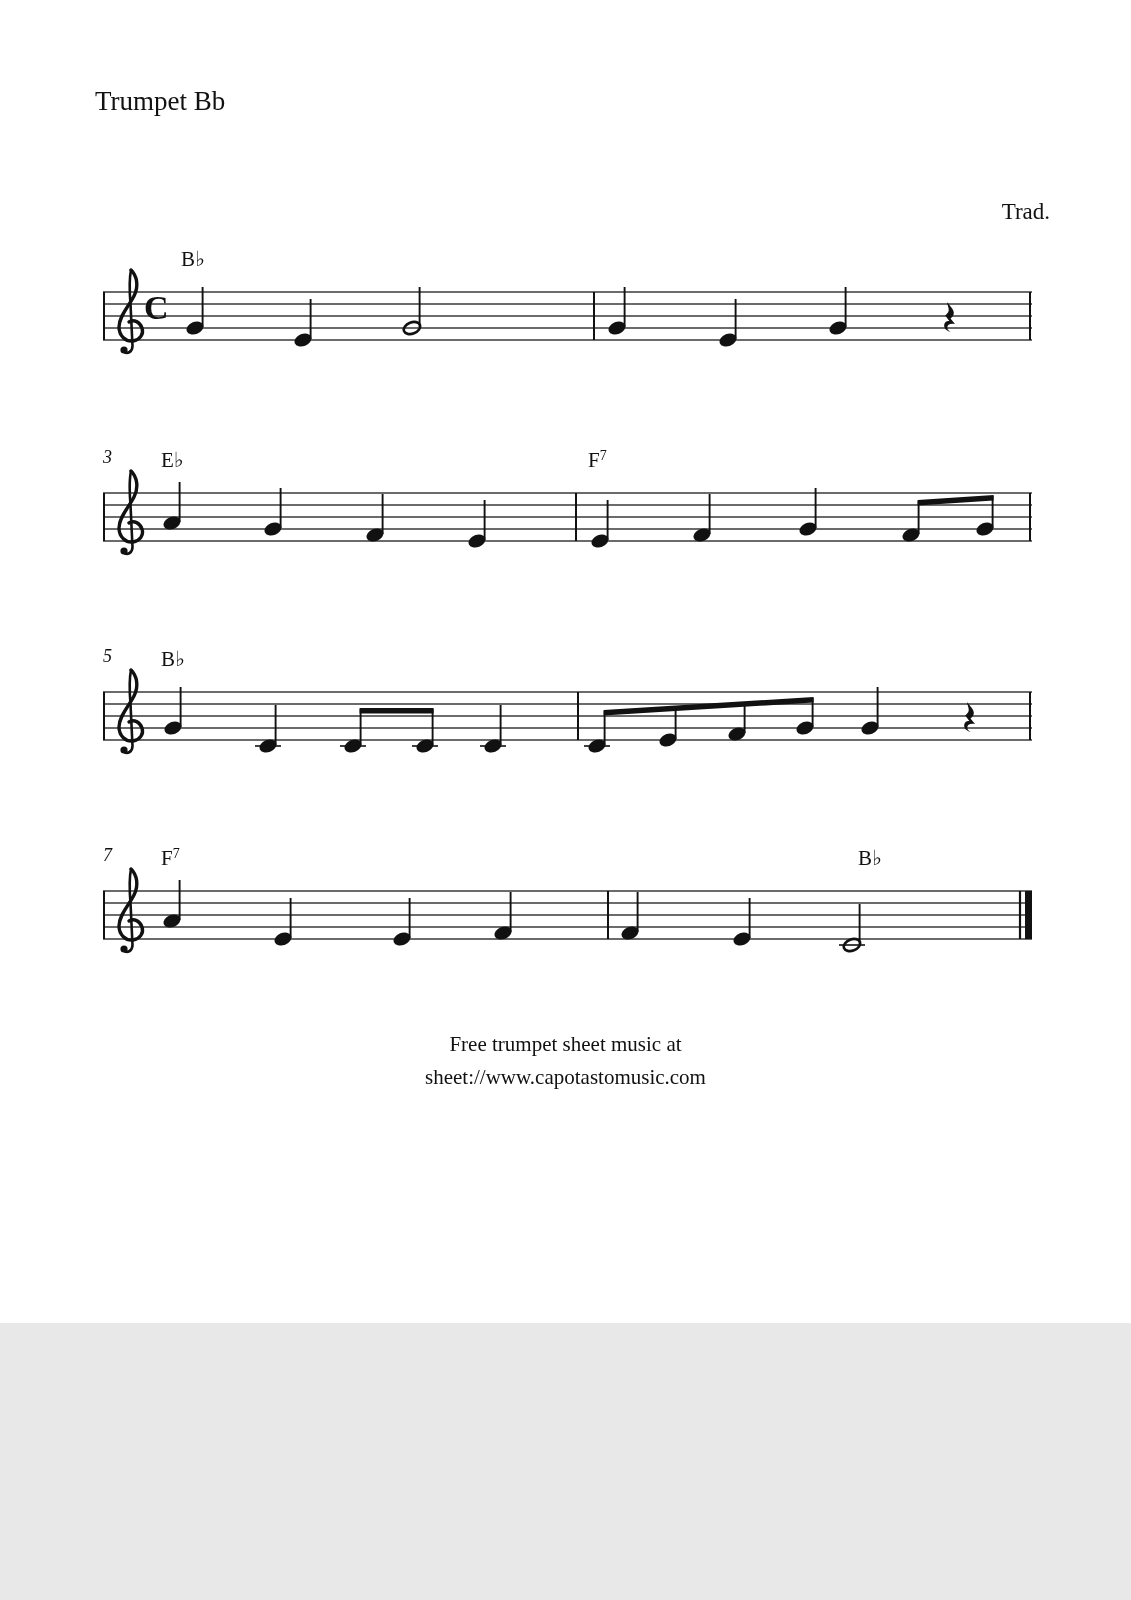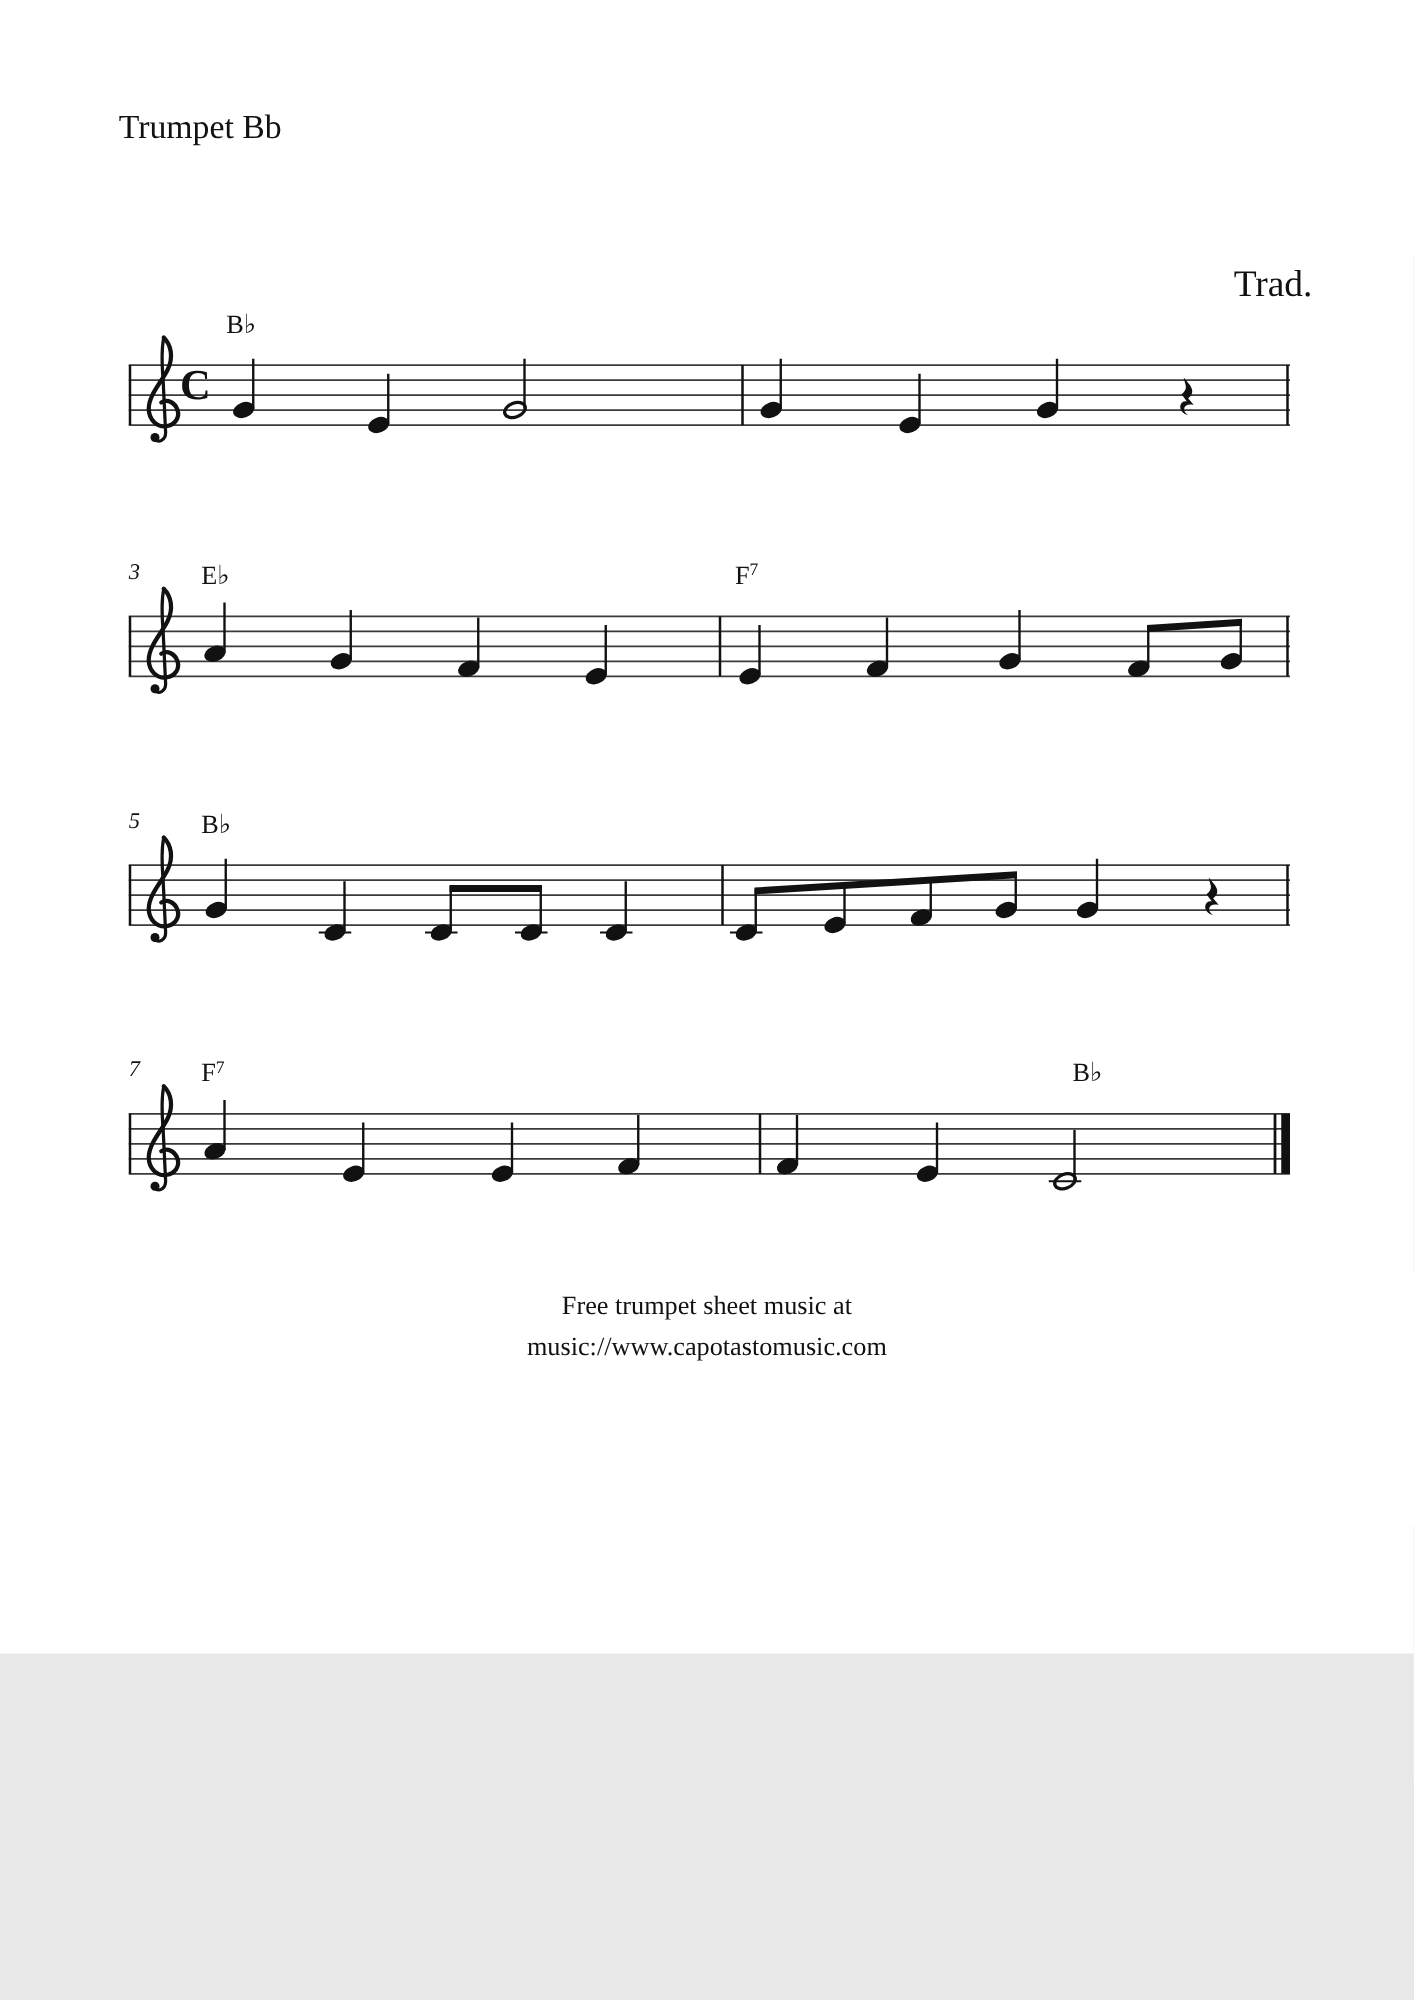--- a/index.html
+++ b/index.html
@@ -2,21 +2,21 @@
 <html><head>
 <meta charset="utf-8">
 <style>
   html,body{margin:0;padding:0;background:#e8e8e8;}
   #page{position:relative;width:1131px;height:1323px;background:#ffffff;margin:0 auto;
         font-family:"Liberation Serif","DejaVu Serif",serif;color:#111;overflow:hidden;}
   #score-svg{position:absolute;left:0;top:0;}
   .txt{position:absolute;white-space:nowrap;}
   #instrument-label{left:95px;top:86px;font-size:27px;}
   #page-title{left:0;right:0;top:148px;text-align:center;font-size:52px;}
-  #composer-label{top:211px;right:81px;font-size:30px;}
+  #composer-label{top:199px;right:81px;font-size:23px;}
   #footer-credit{left:0;right:0;top:1028px;text-align:center;font-size:21px;line-height:33px;}
   svg text{font-family:"Liberation Serif","DejaVu Serif","DejaVu Sans",serif;fill:#111;}
   svg .chord{font-size:21px;}
   svg .chord-sup{font-size:14px;}
   svg .mnum{font-size:18px;font-style:italic;}
   svg .timesig{font-size:34px;font-weight:bold;}
 </style>
 </head>
 <body>
 
@@ -194,15 +194,15 @@
         <ellipse cx="742" cy="939" rx="8.8" ry="6.1" fill="#111111" transform="rotate(-21 742 939)"></ellipse>
         <line x1="749.6" y1="938" x2="749.6" y2="898" stroke="#111111" stroke-width="1.9"></line>
         <line x1="839" y1="945" x2="865" y2="945" stroke="#111111" stroke-width="1.6"></line>
         <ellipse cx="852" cy="945" rx="8.6" ry="5.6" fill="none" stroke="#111111" stroke-width="2.6" transform="rotate(-21 852 945)"></ellipse>
         <line x1="859.6" y1="944" x2="859.6" y2="904" stroke="#111111" stroke-width="1.9"></line>
       </g>
     </svg>
 
   <div id="footer-credit" class="txt">
     <div>Free trumpet sheet music at</div>
-    <div>music://www.capotastomusic.com</div>
+    <div>sheet://www.capotastomusic.com</div>
   </div>
 </div>
 
 </body></html>

